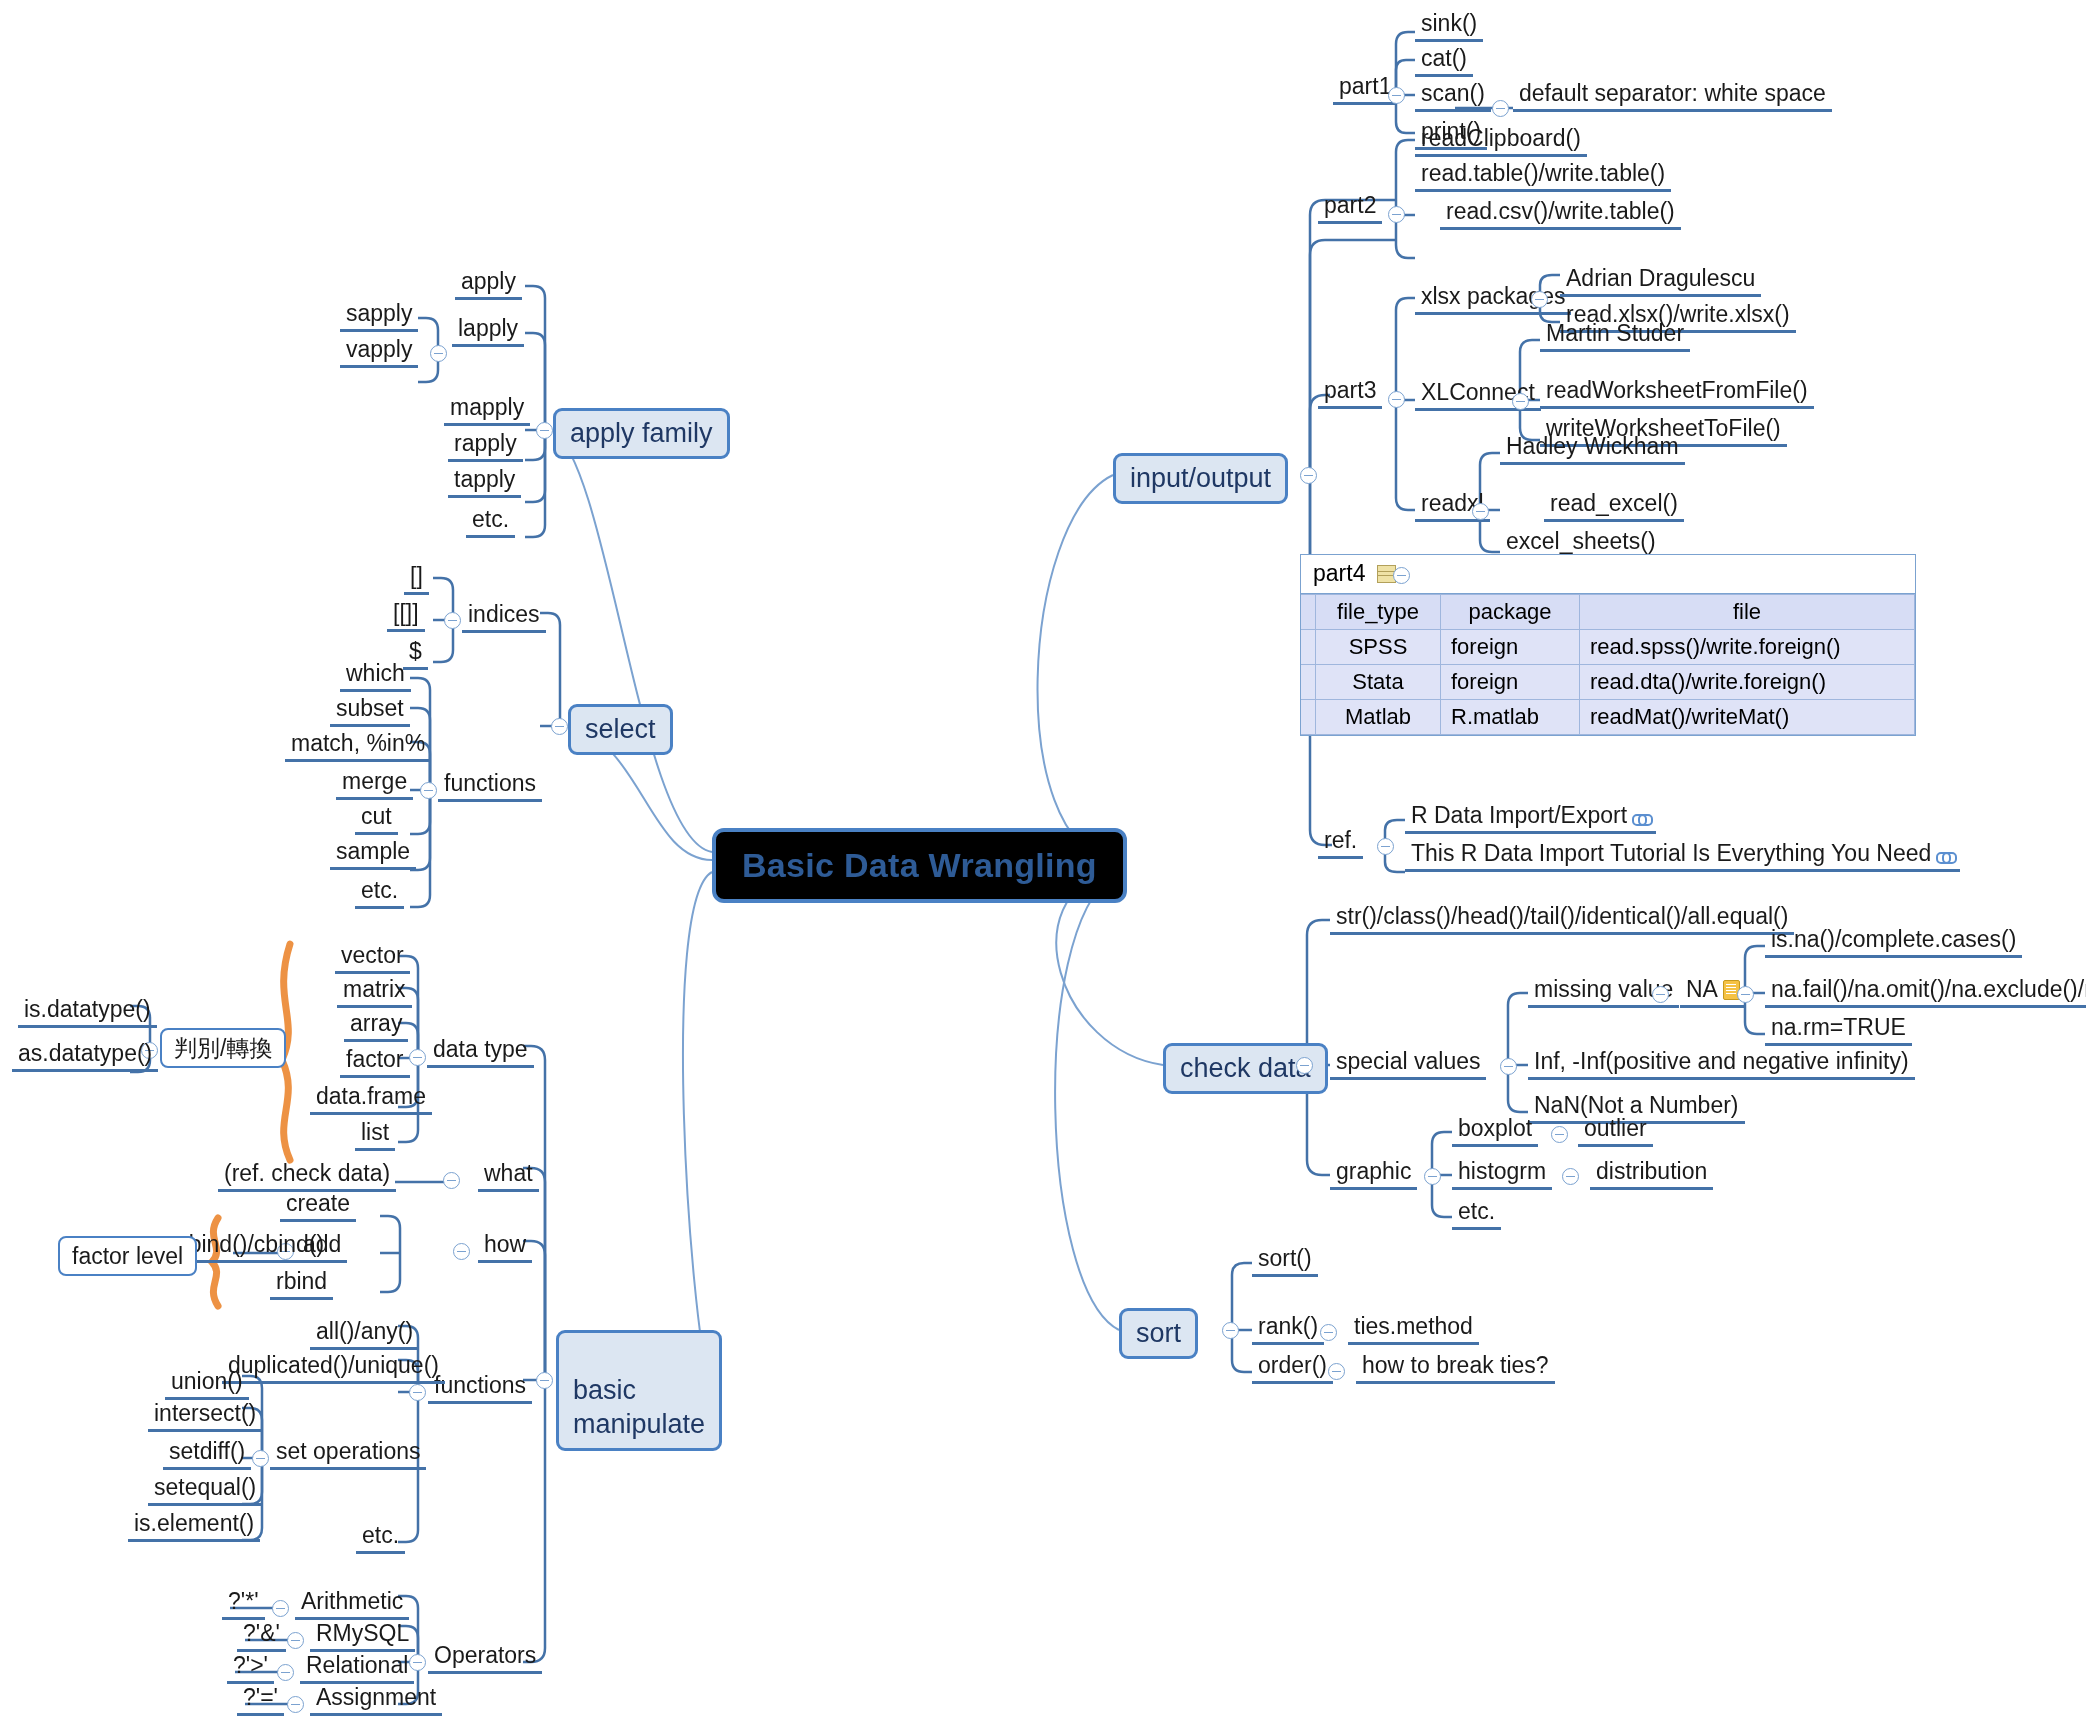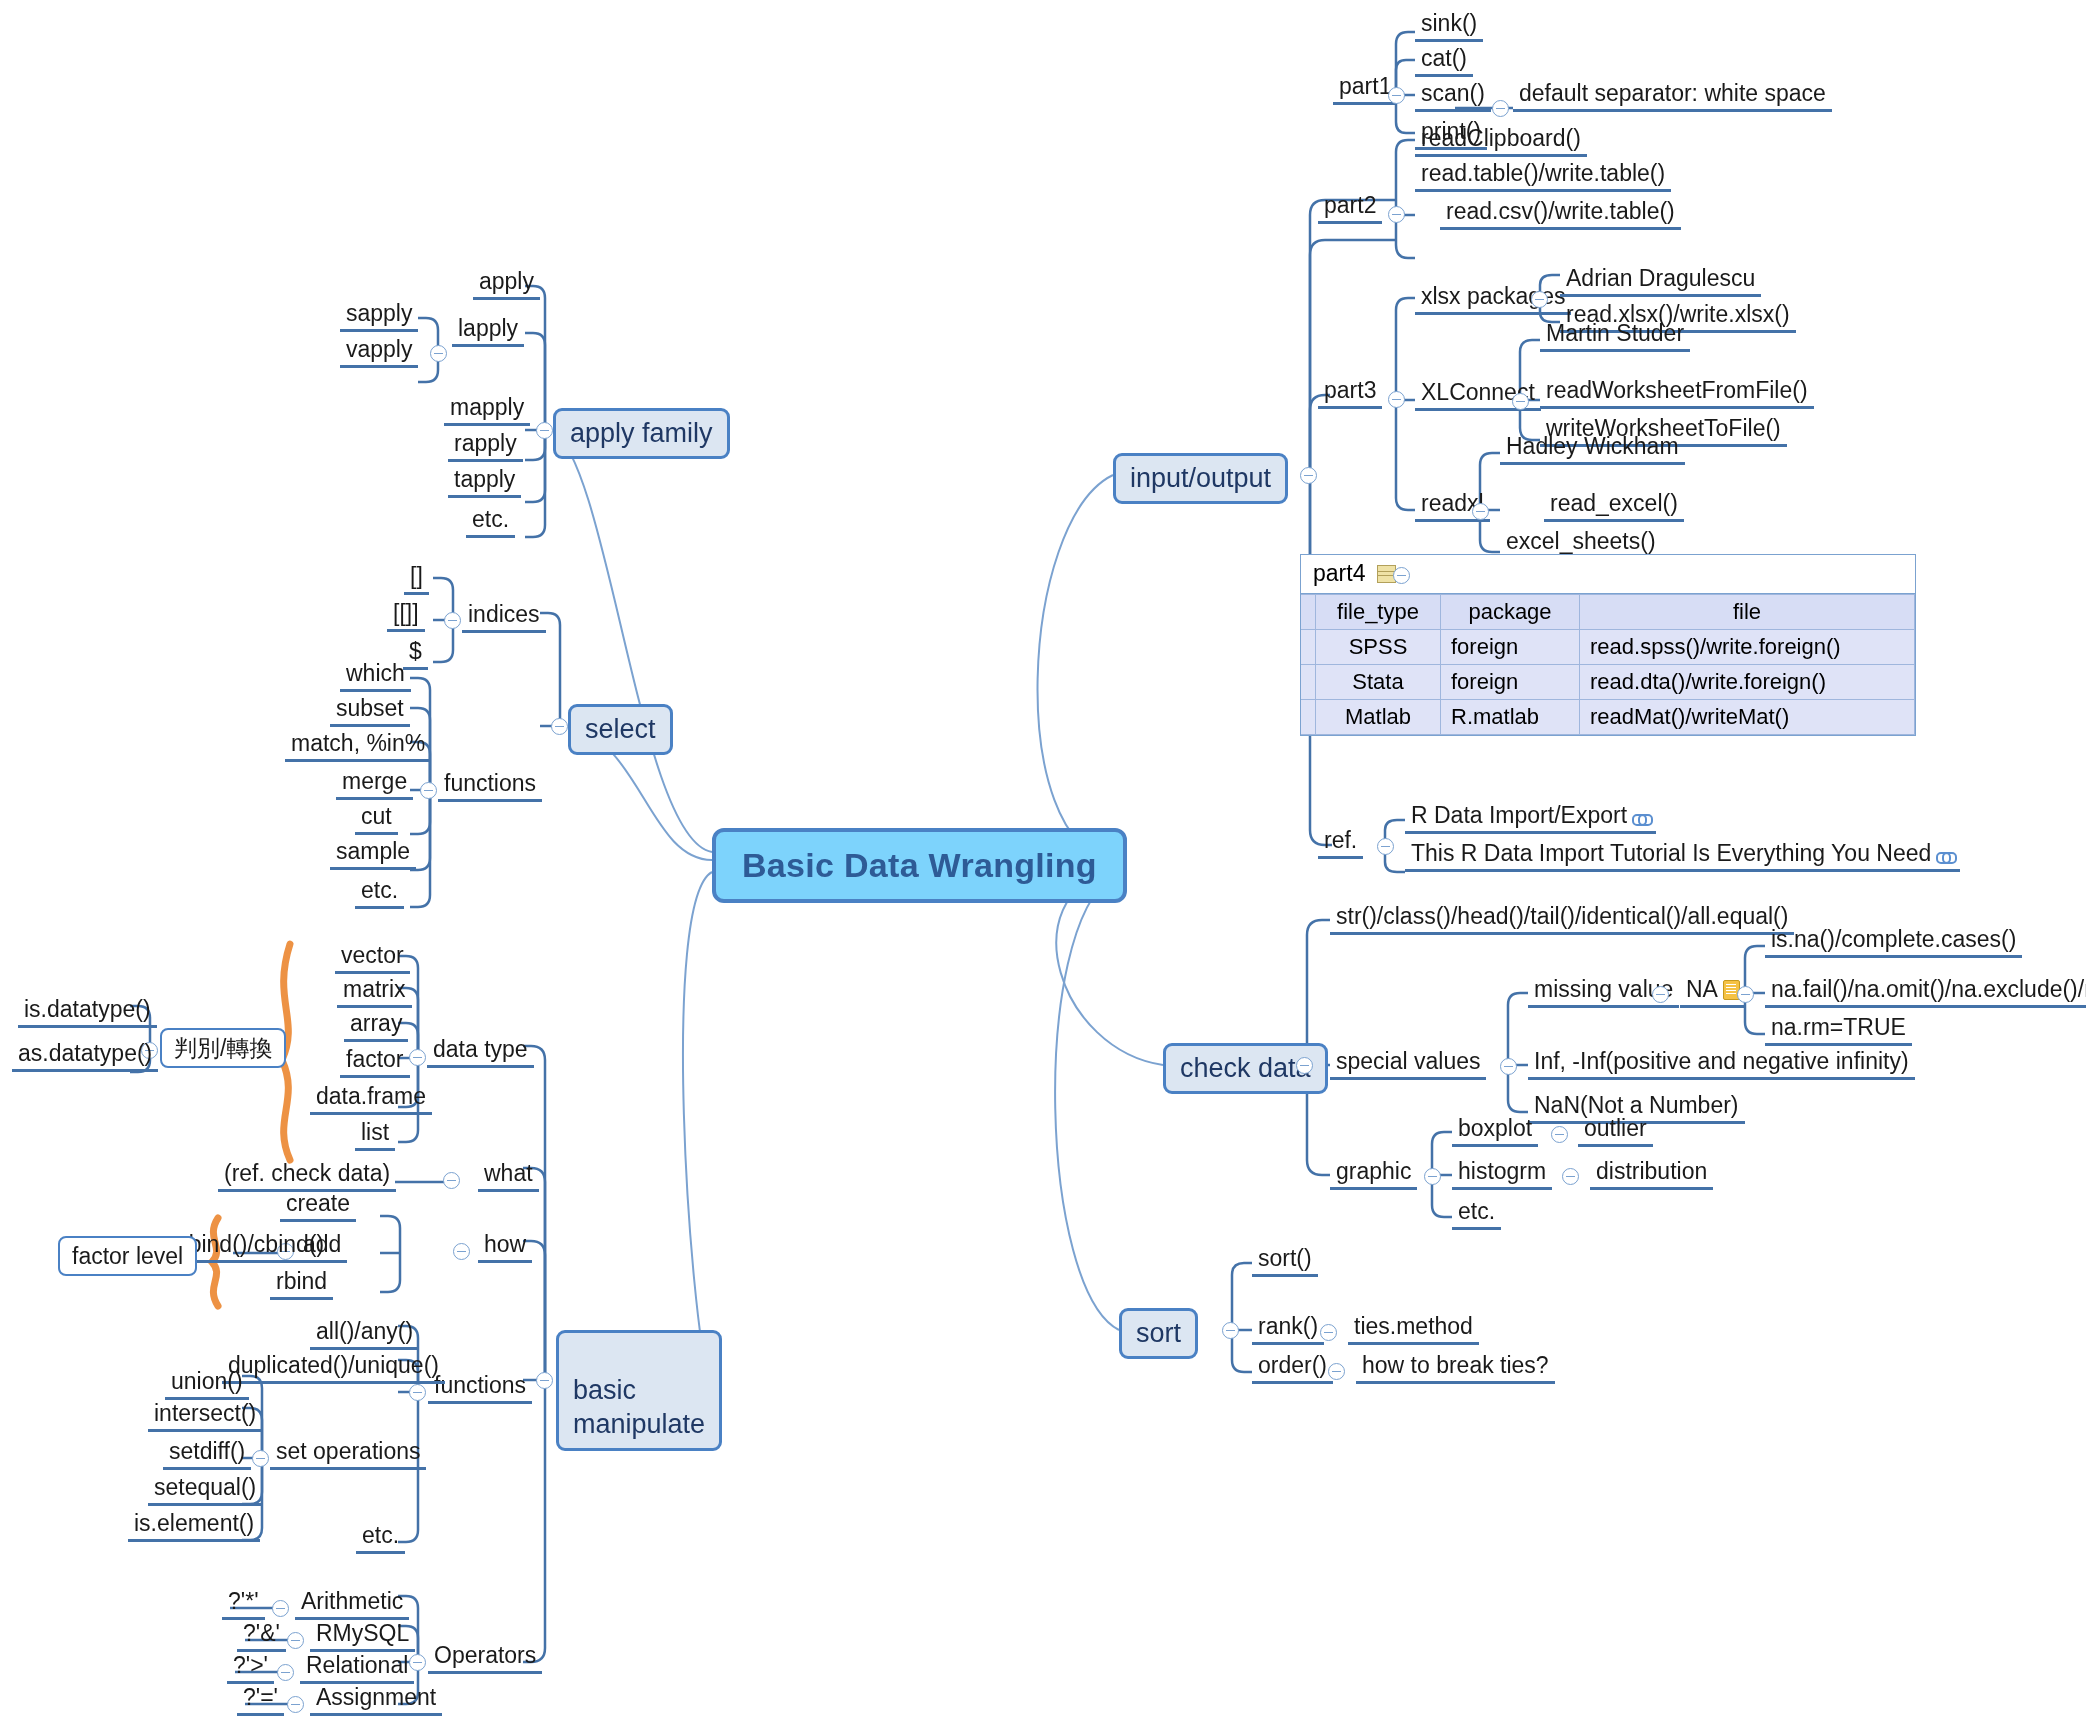--- a/index.html
+++ b/index.html
@@ -33,21 +33,21 @@
   
   .boxed {
     background: #dce6f2;
     border: 3px solid #4a81c4;
     border-radius: 9px;
     padding: 7px 14px;
     color: #1f3864;
     font-size: 27px;
   }
   .boxed.center {
-    background: #7dd3fc;
+    background: #000000;
     border: 4px solid #4a81c4;
     border-radius: 12px;
     font-size: 34px;
     font-weight: bold;
     letter-spacing: .3px;
     padding: 14px 26px;
     color: #2e5b96;
   }
   .boxed.two-line { white-space: pre-line; line-height: 1.25; }
 
@@ -483,21 +483,21 @@
   <div class="node leaf" style="left:1348px; top:1313px;"><span>ties.method</span></div>
   <div class="node leaf" style="left:1252px; top:1352px;"><span>order()</span></div>
   <div class="toggle" style="left:1328px; top:1363px;"></div>
   <div class="node leaf" style="left:1356px; top:1352px;"><span>how to break ties?</span></div>
 
   <div class="node boxed" style="left:553px; top:408px;">
     <span>apply family</span>
   </div>
   <div class="toggle" style="left:536px; top:422px;"></div>
 
-  <div class="node leaf" style="left:473px; top:268px; text-align:center;"><span>apply</span></div>
+  <div class="node leaf" style="left:455px; top:268px; text-align:center;"><span>apply</span></div>
   <div class="node leaf" style="left:452px; top:315px;"><span>lapply</span></div>
   <div class="toggle" style="left:430px; top:345px;"></div>
   <div class="node leaf" style="left:340px; top:300px;"><span>sapply</span></div>
   <div class="node leaf" style="left:340px; top:336px;"><span>vapply</span></div>
   <div class="node leaf" style="left:444px; top:394px;"><span>mapply</span></div>
   <div class="node leaf" style="left:448px; top:430px;"><span>rapply</span></div>
   <div class="node leaf" style="left:448px; top:466px;"><span>tapply</span></div>
   <div class="node leaf" style="left:466px; top:506px;"><span>etc.</span></div>
 
   <div class="node boxed" style="left:568px; top:704px;">

